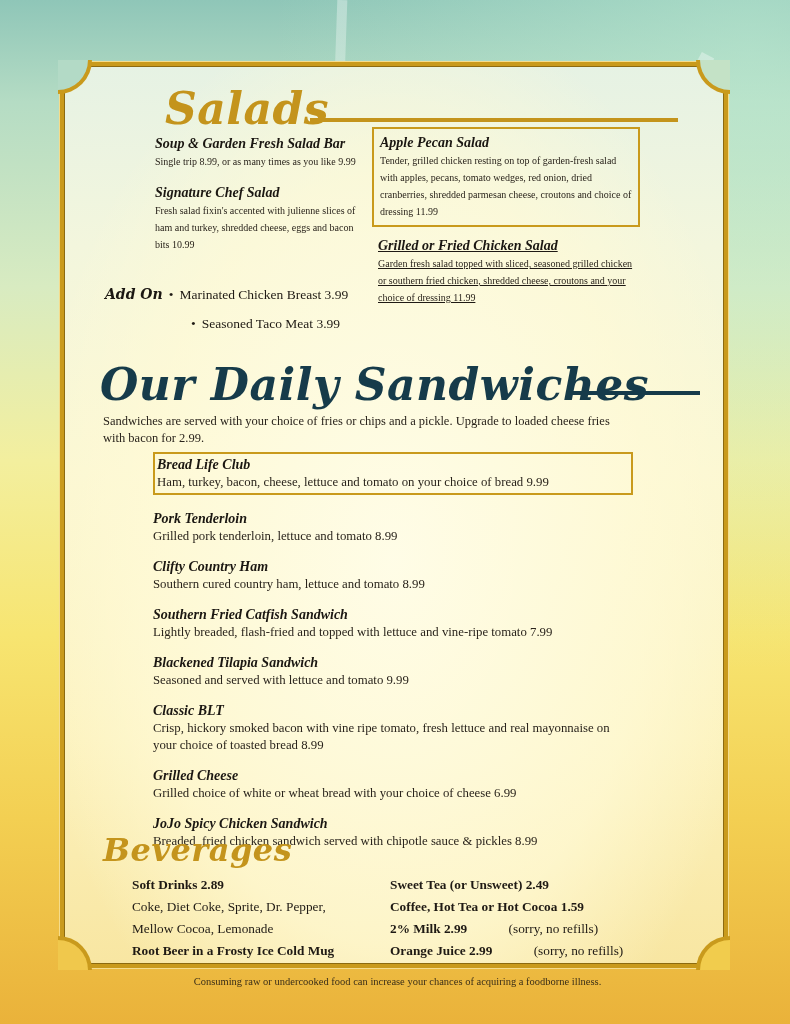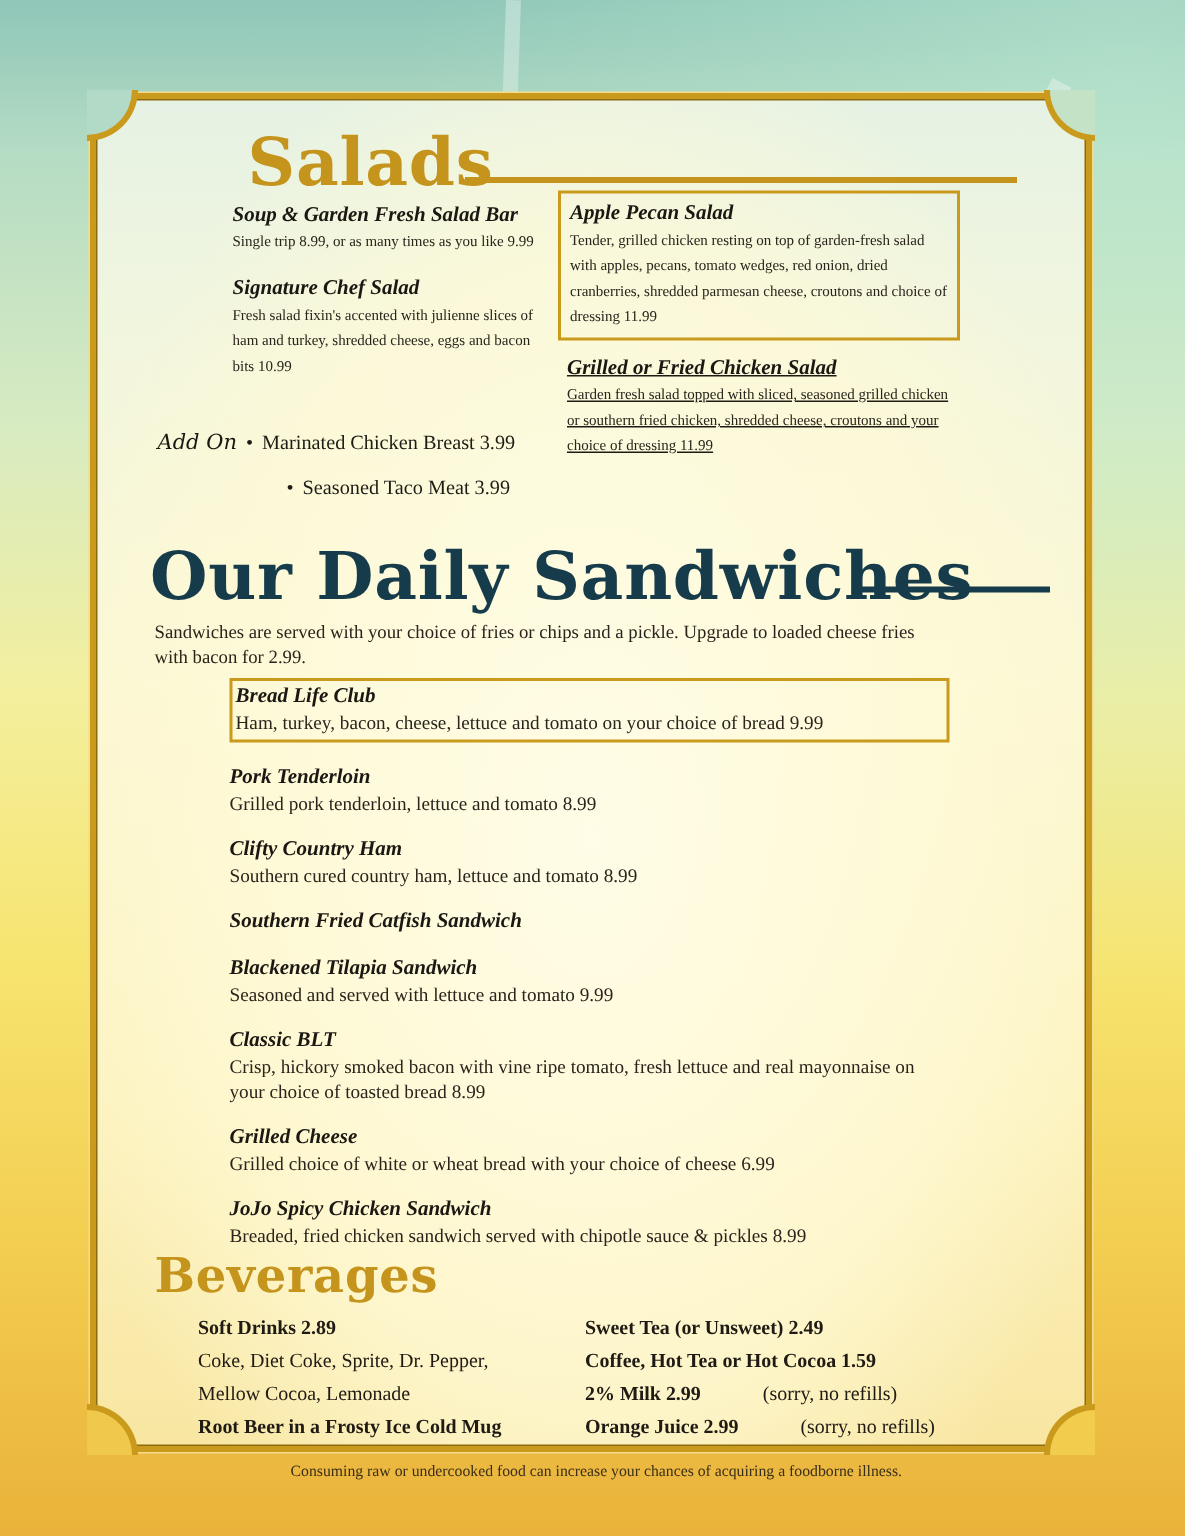--- a/index.html
+++ b/index.html
@@ -30,21 +30,21 @@
     border: 4px solid #c99a1c;
     background: #d9e9c7;
   }
   .corner.tl { left: -6px; top: -6px; border-radius: 0 0 34px 0; border-left: none; border-top: none; background: #b3dac6; }
   .corner.tr { right: -6px; top: -6px; border-radius: 0 0 0 34px; border-right: none; border-top: none; background: #c4e2c6; }
   .corner.bl { left: -6px; bottom: -6px; border-radius: 0 34px 0 0; border-left: none; border-bottom: none; background: #f0c84c; }
   .corner.br { right: -6px; bottom: -6px; border-radius: 34px 0 0 0; border-right: none; border-bottom: none; background: #f1cc4d; }
 
   .script {
     font-family: "DejaVu Serif", serif;
-    font-weight: bold;
+    font-style: italic; font-weight: bold;
     letter-spacing: 0.5px;
   }
   .gold { color: #c4941c; }
   .navy { color: #163b4a; }
 
   
   .salads-title {
     position: absolute; left: 165px; top: 84px; font-size: 44px; line-height: 50px;
   }
   .salads-rule {
@@ -59,21 +59,21 @@
   .salad-item { margin-bottom: 14px; }
   .boxed {
     border: 2px solid #c99a1c; padding: 5px 6px 5px 6px;
   }
   .salad-col-right .salad-item.boxed { margin-bottom: 10px; }
   .salad-col-right .plain { padding-left: 6px; text-decoration: underline; }
 
   .addon { position: absolute; left: 105px; top: 286px; width: 270px; font-size: 13.5px; line-height: 17px; }
   .addon .row { display: flex; align-items: baseline; white-space: nowrap; }
   .addon .row + .row { margin-top: 12px; padding-left: 86px; }
-  .addon-label { font-family: "DejaVu Serif", serif; font-style: italic; font-weight: normal; font-size: 14px; margin-right: 6px; color: #1b1712; }
+  .addon-label { font-family: "DejaVu Serif", serif; font-style: italic; font-weight: bold; font-size: 14px; margin-right: 6px; color: #1b1712; }
   .bullet { margin-right: 6px; }
 
   
   .sand-title {
     position: absolute; left: 100px; top: 357px; font-size: 44px; line-height: 56px; white-space: nowrap;
   }
   .sand-rule { position: absolute; left: 568px; top: 391px; width: 132px; height: 4px; background: #163b4a; }
   .sand-intro {
     position: absolute; left: 103px; top: 413px; width: 520px; font-size: 12.5px; line-height: 17px; color: #2a241c;
   }
@@ -156,20 +156,21 @@
   <div class="sand-item">
     <div class="item-name">Pork Tenderloin</div>
     <div class="item-desc">Grilled pork tenderloin, lettuce and tomato 8.99</div>
   </div>
   <div class="sand-item">
     <div class="item-name">Clifty Country Ham</div>
     <div class="item-desc">Southern cured country ham, lettuce and tomato  8.99</div>
   </div>
   <div class="sand-item">
     <div class="item-name">Southern Fried Catfish Sandwich</div>
+    <div class="item-desc">Lightly breaded, flash-fried and topped with lettuce and vine-ripe tomato  7.99</div>
   </div>
   <div class="sand-item">
     <div class="item-name">Blackened Tilapia Sandwich</div>
     <div class="item-desc">Seasoned and served with lettuce and tomato  9.99</div>
   </div>
   <div class="sand-item">
     <div class="item-name">Classic BLT</div>
     <div class="item-desc">Crisp, hickory smoked bacon with vine ripe tomato, fresh lettuce and real mayonnaise on your choice of toasted bread  8.99</div>
   </div>
   <div class="sand-item">

